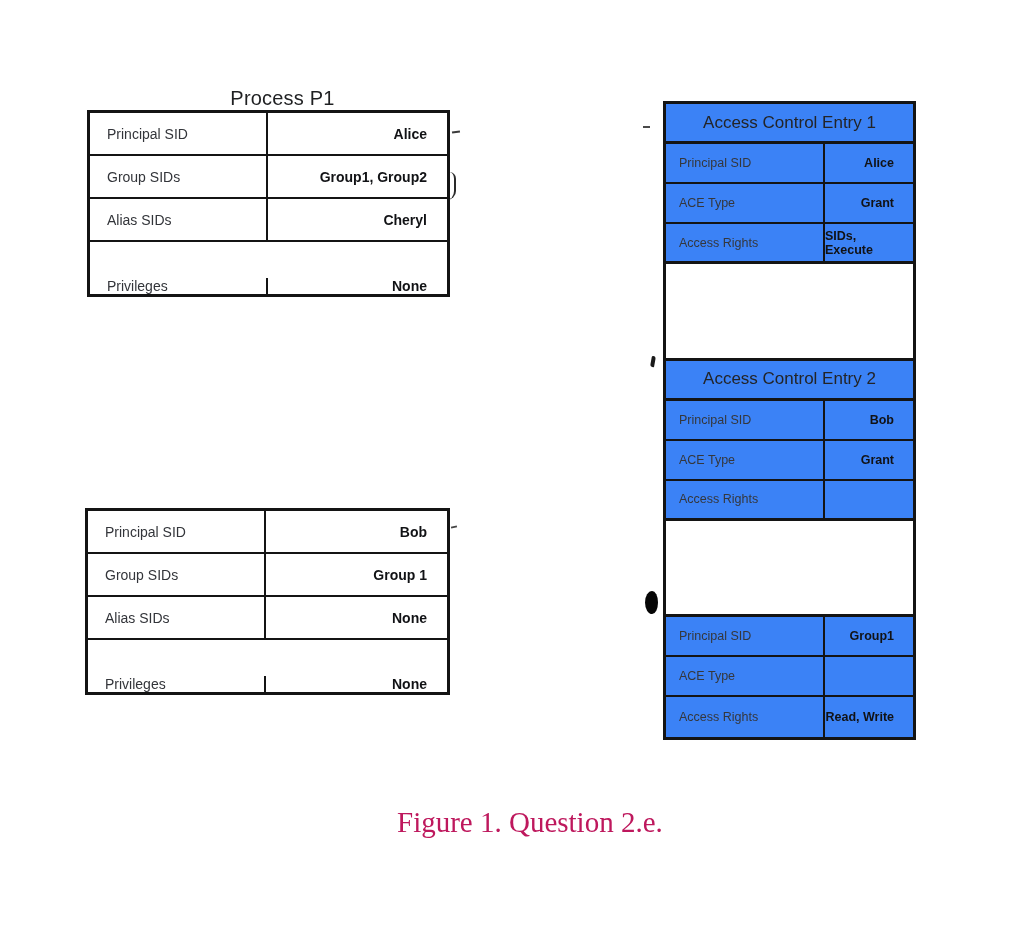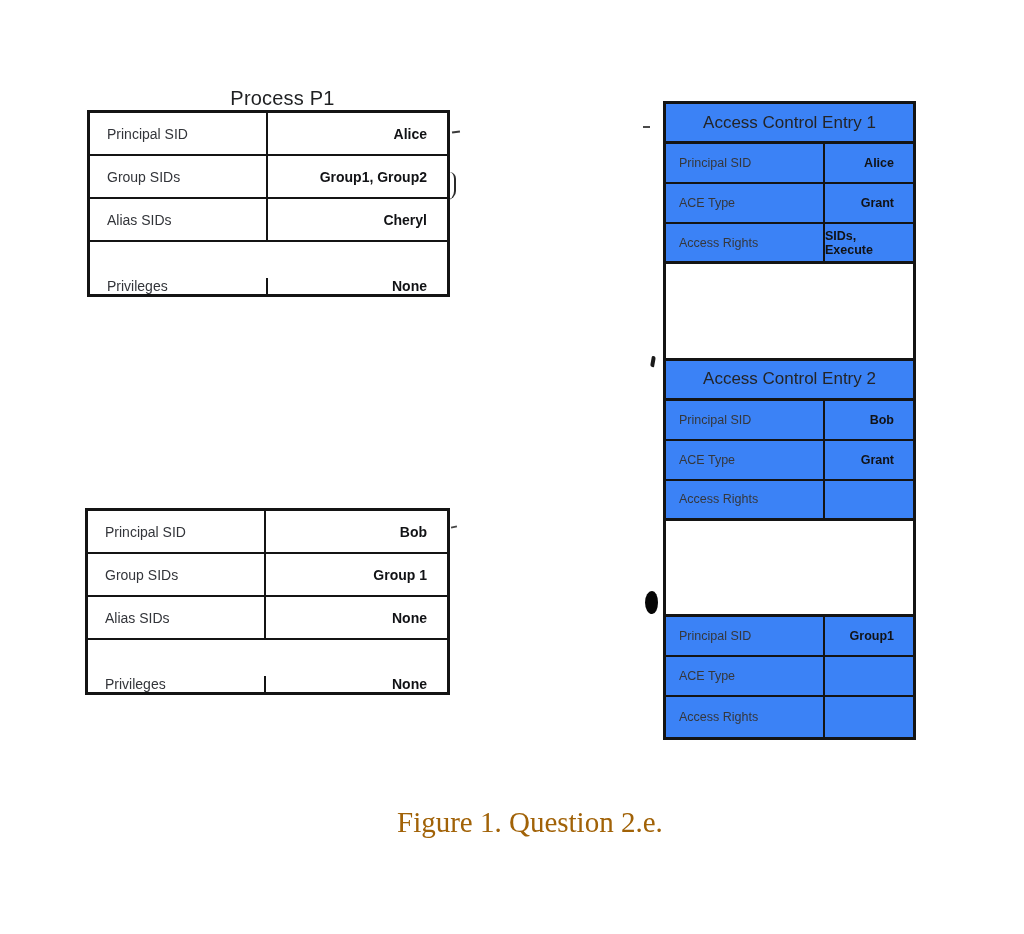--- a/index.html
+++ b/index.html
@@ -102,21 +102,21 @@
     background: #ffffff;
   }
 
   
   .caption {
     position: absolute;
     left: 397px;
     top: 806px;
     font-family: "Liberation Serif", serif;
     font-size: 29px;
-    color: #a16207;
+    color: #be185d;
     white-space: nowrap;
   }
 
   
   .artifact { position: absolute; pointer-events: none; }
   .art-dash-p1   { left: 452px; top: 131px; width: 8px;  height: 2px;  background: #3a3a3a; transform: rotate(-8deg); }
   .art-hook-p1   { left: 447px; top: 172px; width: 9px;  height: 28px; border-right: 2px solid #2a2a2a; border-radius: 0 10px 14px 0; }
   .art-tick-acl1 { left: 643px; top: 126px; width: 7px;  height: 2px;  background: #4a4a4a; }
   .art-comma-acl2{ left: 651px; top: 356px; width: 4px;  height: 11px; background: #1a1a1a; border-radius: 2px 4px 1px 3px; transform: rotate(10deg); }
   .art-blob-acl3 { left: 645px; top: 591px; width: 13px; height: 23px; background: #060606; border-radius: 55% 45% 45% 55% / 50% 50% 50% 50%; }
@@ -199,20 +199,21 @@
 
     <div class="acl-row">
       <div class="acl-label">Principal SID</div>
       <div class="acl-value">Group1</div>
     </div>
     <div class="acl-row">
       <div class="acl-label">ACE Type</div>
     </div>
     <div class="acl-row table-end">
       <div class="acl-label">Access Rights</div>
+      <div class="acl-value">Read, Write</div>
     </div>
   </div>
 
   <div class="caption">Figure 1. Question 2.e.</div>
 
   <div class="artifact art-dash-p1"></div>
   <div class="artifact art-hook-p1"></div>
   <div class="artifact art-tick-p2"></div>
   <div class="artifact art-tick-acl1"></div>
   <div class="artifact art-comma-acl2"></div>

